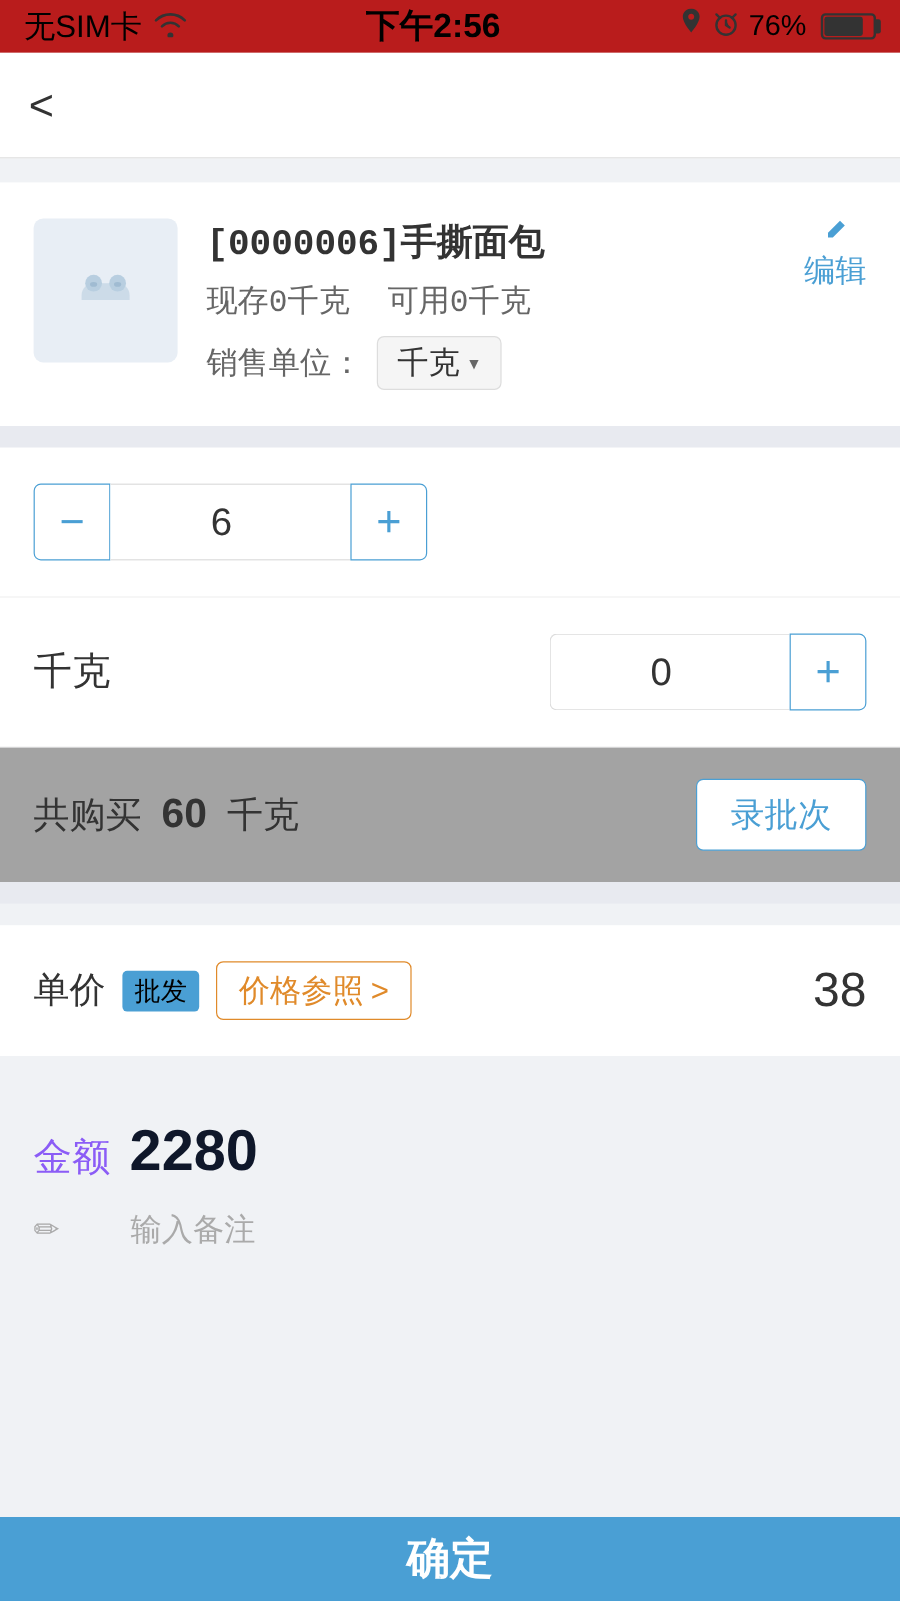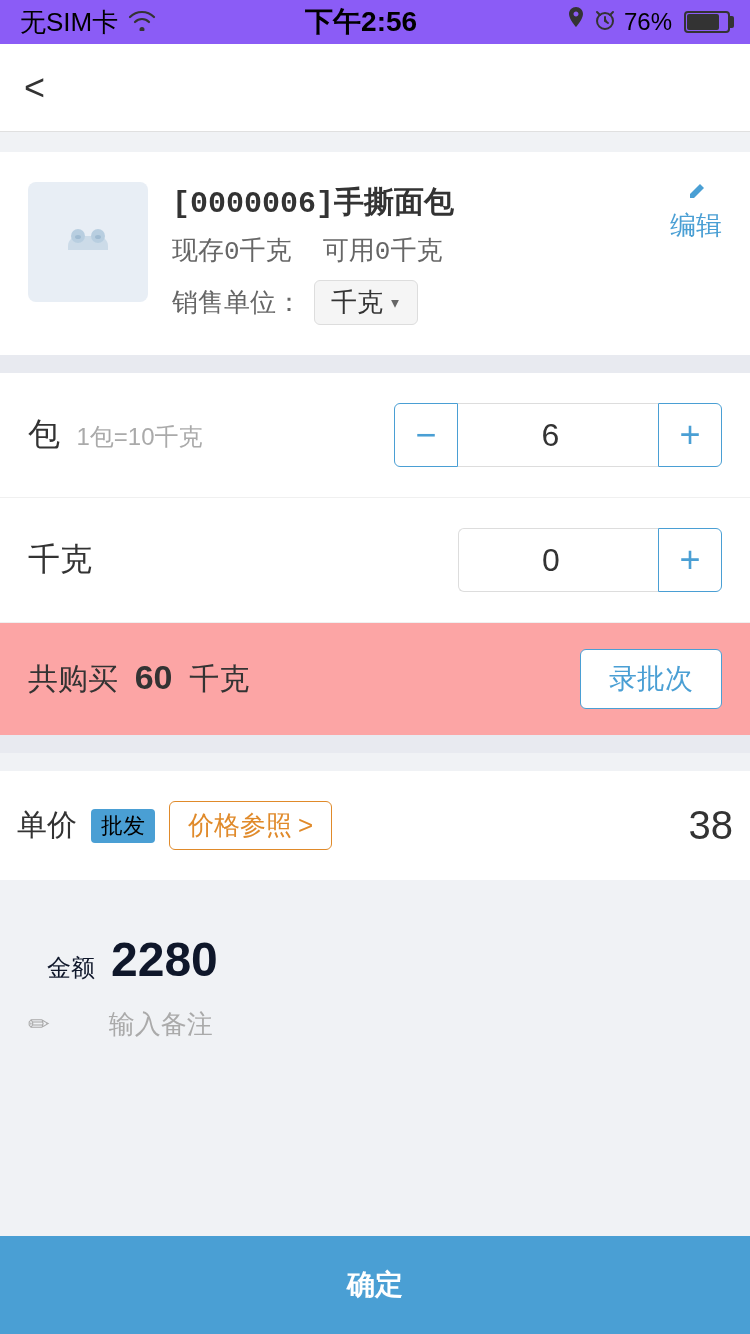--- a/index.html
+++ b/index.html
@@ -9,21 +9,21 @@
       min-height: 1334px;
       font-family: -apple-system, "PingFang SC", "Helvetica Neue", Arial, sans-serif;
       background: #f0f2f5;
       position: relative;
     }
 
     
     .status-bar {
       width: 750px;
       height: 44px;
-      background: #8b5cf6;
+      background: #b91c1c;
       display: flex;
       align-items: center;
       justify-content: space-between;
       padding: 0 20px;
       font-size: 26px;
       font-weight: 500;
     }
     .status-left {
       display: flex;
       align-items: center;
@@ -228,42 +228,42 @@
     }
     .qty-btn-left { border-radius: 6px 0 0 6px; }
     .qty-btn-right { border-radius: 0 6px 6px 0; }
 
     
     .total-row {
       display: flex;
       align-items: center;
       justify-content: space-between;
       padding: 26px 28px;
-      background: #fca5a5;
+      background: #a3a3a3;
     }
     .total-label {
       font-size: 30px;
       color: #333;
       font-weight: 500;
     }
     .batch-btn {
       border: 1.5px solid #4a9fd4;
       border-radius: 6px;
       color: #4a9fd4;
       font-size: 28px;
       padding: 10px 28px;
       background: #fff;
       cursor: pointer;
     }
 
     
     .price-section {
       background: #fff;
       margin-top: 18px;
-      padding: 30px 17px;
+      padding: 30px 28px;
     }
     .price-row {
       display: flex;
       align-items: center;
       justify-content: space-between;
     }
     .price-left {
       display: flex;
       align-items: center;
       gap: 14px;
@@ -303,24 +303,23 @@
       background: #f0f2f5;
       padding: 28px 28px 20px;
     }
     .amount-row {
       display: flex;
       align-items: baseline;
       gap: 16px;
       margin-bottom: 20px;
     }
     .amount-label {
-      font-size: 24px;
-      color: #0f172a;
-      font-weight: 500;
-      margin-left: 19px;
+      font-size: 32px;
+      color: #8b5cf6;
+      font-weight: 500;
     }
     .amount-value {
       font-size: 48px;
       color: #0f172a;
       font-weight: 600;
       margin-top: 24px;
     }
     .remark-row {
       display: flex;
       align-items: center;
@@ -340,24 +339,24 @@
       height: 400px;
       background: #f0f2f5;
     }
 
     
     .confirm-btn {
       position: fixed;
       bottom: 0;
       left: 0;
       width: 750px;
-      height: 98px;
+      height: 70px;
       background: #4a9fd4;
       color: #fff;
-      font-size: 28px;
+      font-size: 36px;
       font-weight: 600;
       display: flex;
       align-items: center;
       justify-content: center;
       cursor: pointer;
       border: none;
       outline: none;
     }
   </style>
 </head>
@@ -430,24 +429,20 @@
       </svg>
     <span>编辑</span>
   </div>
 </div>
 
 <div class="section-sep"></div>
 
 <div class="quantity-section">
 
   <div class="quantity-row">
-    <div>
-      <span class="quantity-label">包</span>
-      <span class="quantity-hint">1包=10千克</span>
-    </div>
     <div class="quantity-control">
       <button class="qty-btn qty-btn-left">−</button>
       <input class="qty-input" value="6" type="number" style="">
       <button class="qty-btn qty-btn-right">+</button>
     </div>
   </div>
 
   <div class="quantity-row">
     <div>
       <span class="quantity-label">千克</span>

